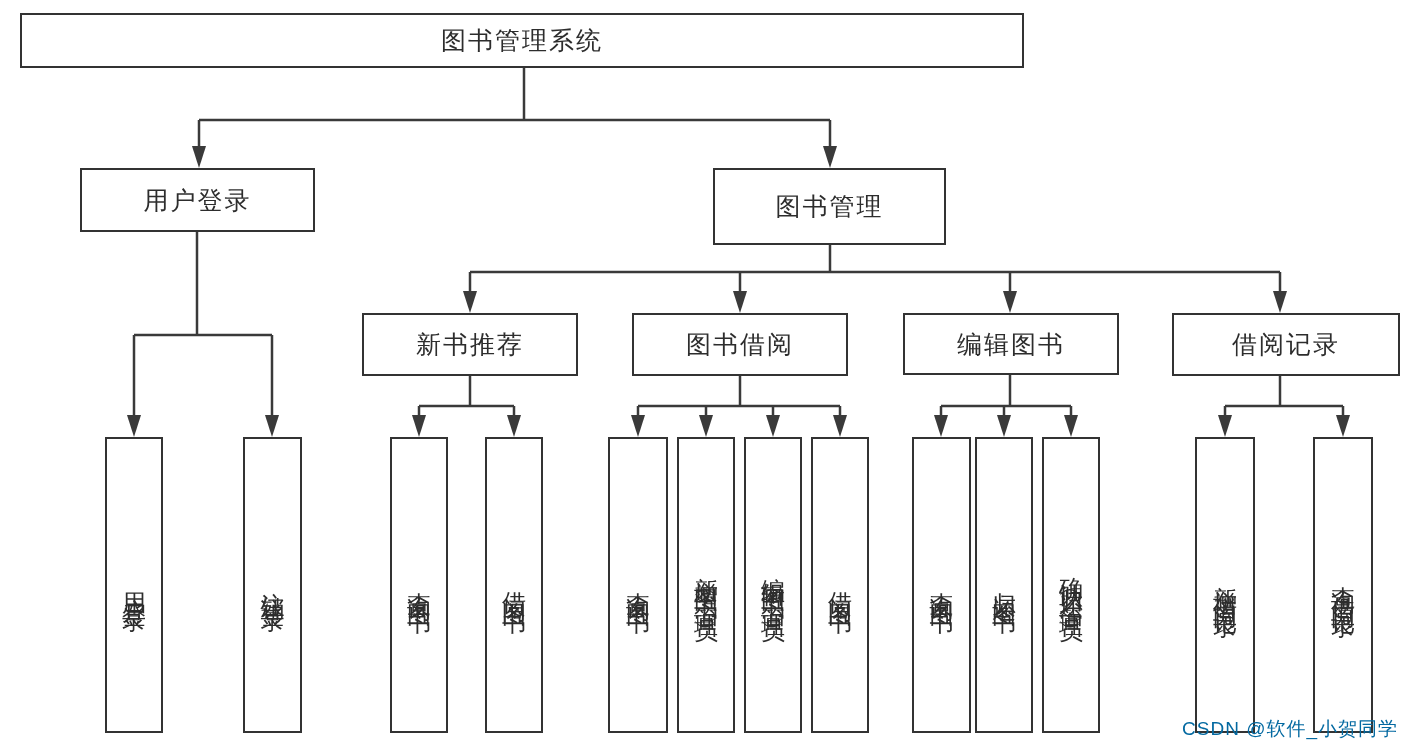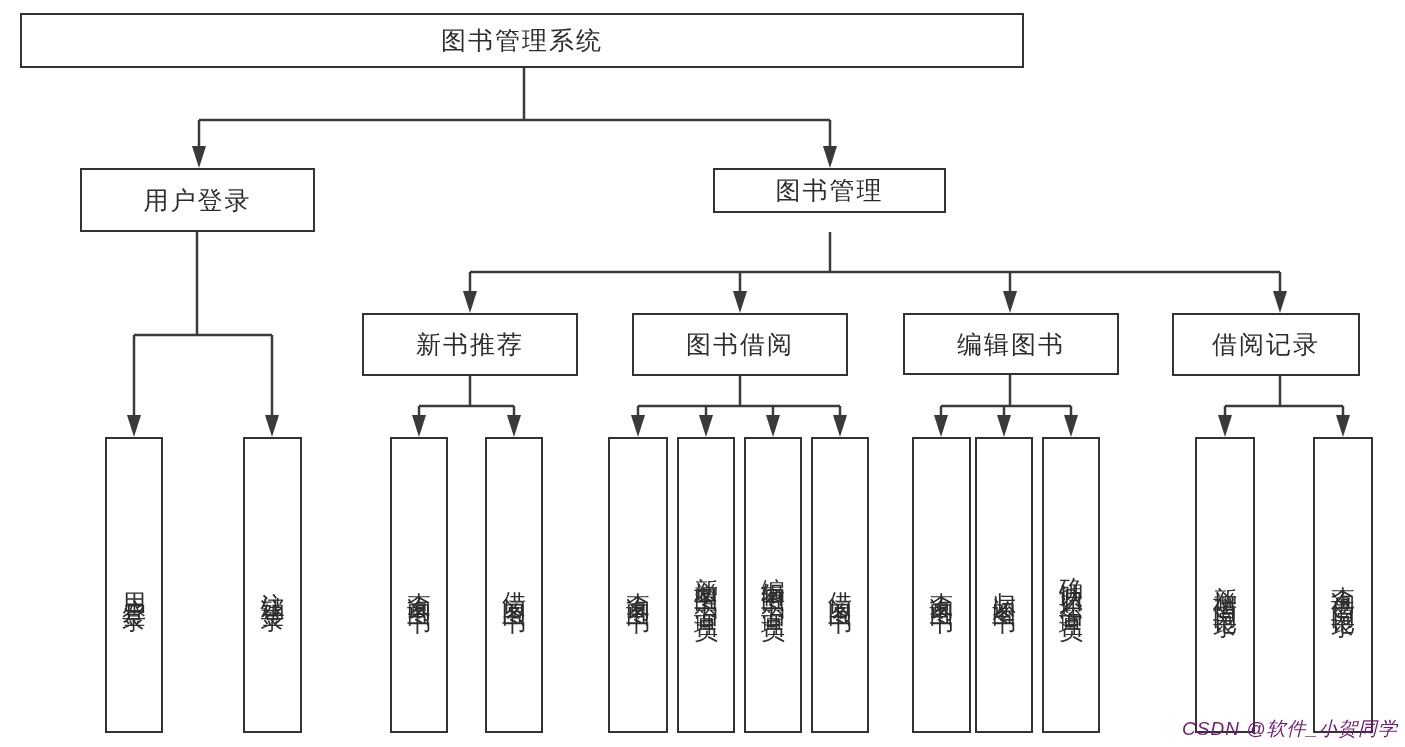--- a/index.html
+++ b/index.html
@@ -48,25 +48,24 @@
     color: #2d2d2d;
     letter-spacing: 6px;
     line-height: 1;
     max-height: 284px;
   }
   .watermark {
     position: absolute;
     right: 7px;
     bottom: 5px;
     font-size: 19px;
-    color: #701a75;
+    color: #0369a1;
     letter-spacing: 1px;
     z-index: 3;
     white-space: nowrap;
-    font-style: italic;
   }
 </style>
 </head>
 <body>
 
 <div id="stage">
 
   <svg id="connectors" width="1405" height="747" viewBox="0 0 1405 747" xmlns="http://www.w3.org/2000/svg">
     <g stroke="#3a3a3a" stroke-width="2.5" fill="none">
 
@@ -133,34 +132,34 @@
     </g>
   </svg>
 
   <div class="node h root" style="left:20px; top:13px; width:1004px; height:55px;">
     <span class="label">图书管理系统</span>
   </div>
 
   <div class="node h" style="left:80px; top:168px; width:235px; height:64px;">
     <span class="label">用户登录</span>
   </div>
-  <div class="node h" style="left:713px; top:168px; width:233px; height:45px;">
+  <div class="node h" style="left:713px; top:168px; width:233px; height:77px;">
     <span class="label">图书管理</span>
   </div>
 
   <div class="node h" style="left:632px; top:313px; width:216px; height:63px;">
     <span class="label">图书借阅</span>
   </div>
   <div class="node h" style="left:362px; top:313px; width:216px; height:63px;">
     <span class="label">新书推荐</span>
   </div>
   <div class="node h" style="left:903px; top:313px; width:216px; height:62px;">
     <span class="label">编辑图书</span>
   </div>
-  <div class="node h" style="left:1172px; top:313px; width:188px; height:63px;text-align:center;">
+  <div class="node h" style="left:1172px; top:313px; width:228px; height:63px;text-align:center;">
     <span class="label">借阅记录</span>
   </div>
 
   <div class="node v" style="left:105px; top:437px; width:58px; height:296px;">
     <span class="label">用户登录</span>
   </div>
   <div class="node v" style="left:243px; top:437px; width:59px; height:296px;">
     <span class="label">注销登录</span>
   </div>
 

